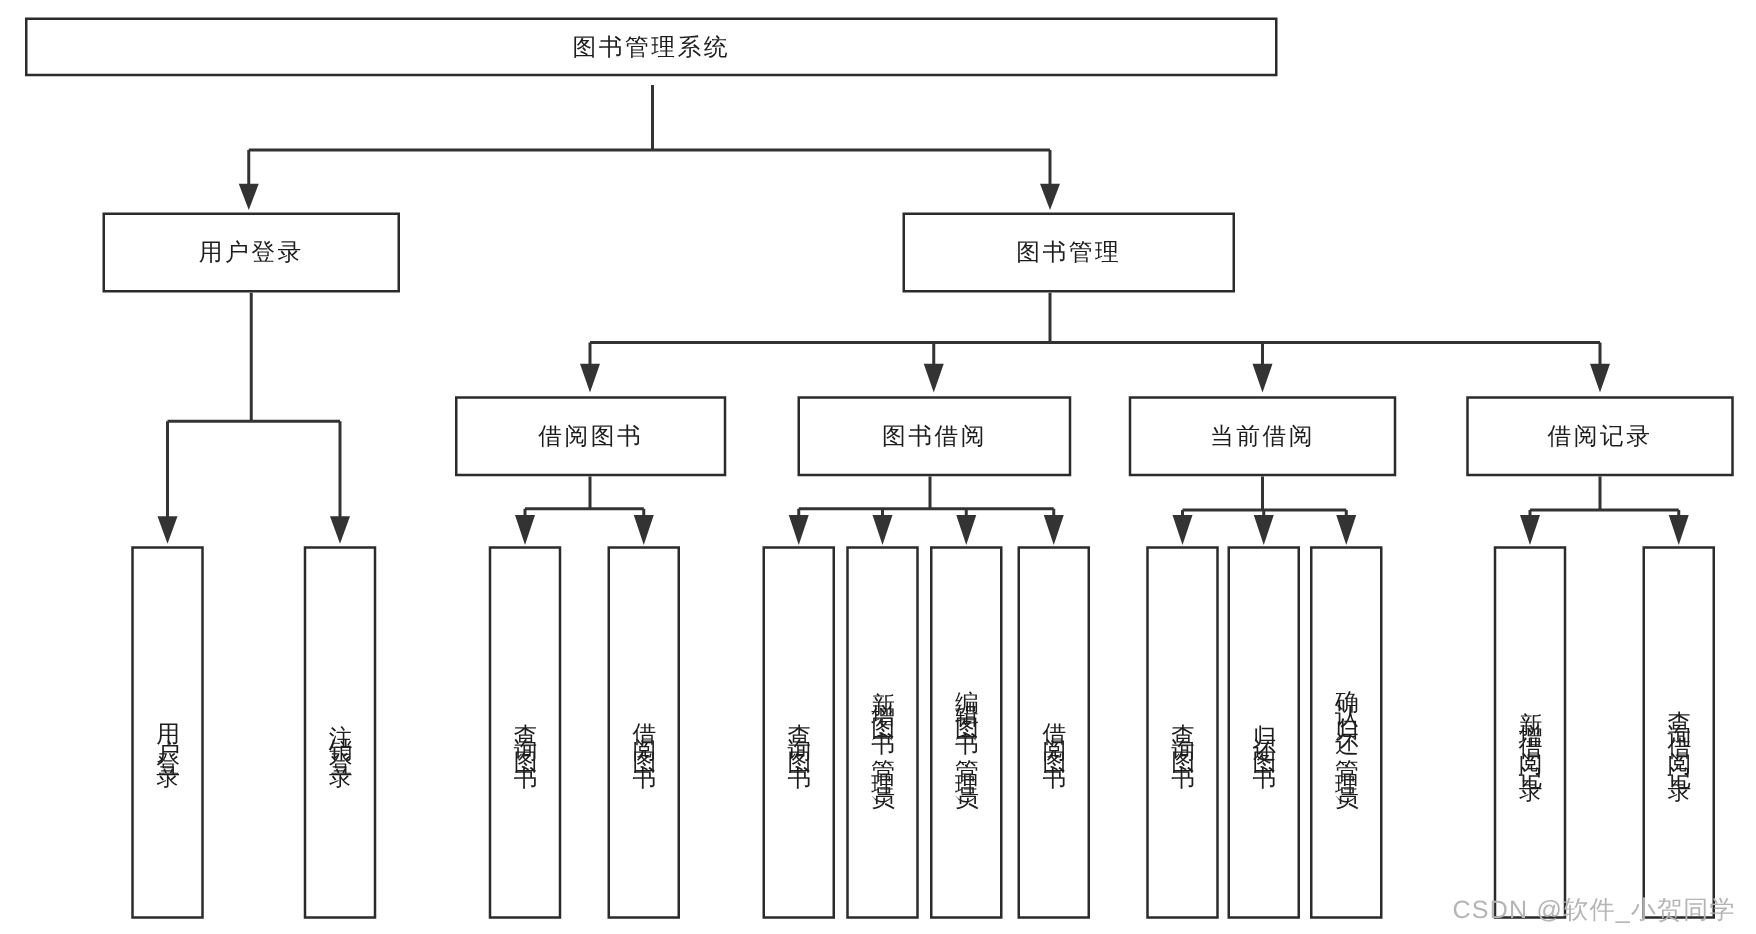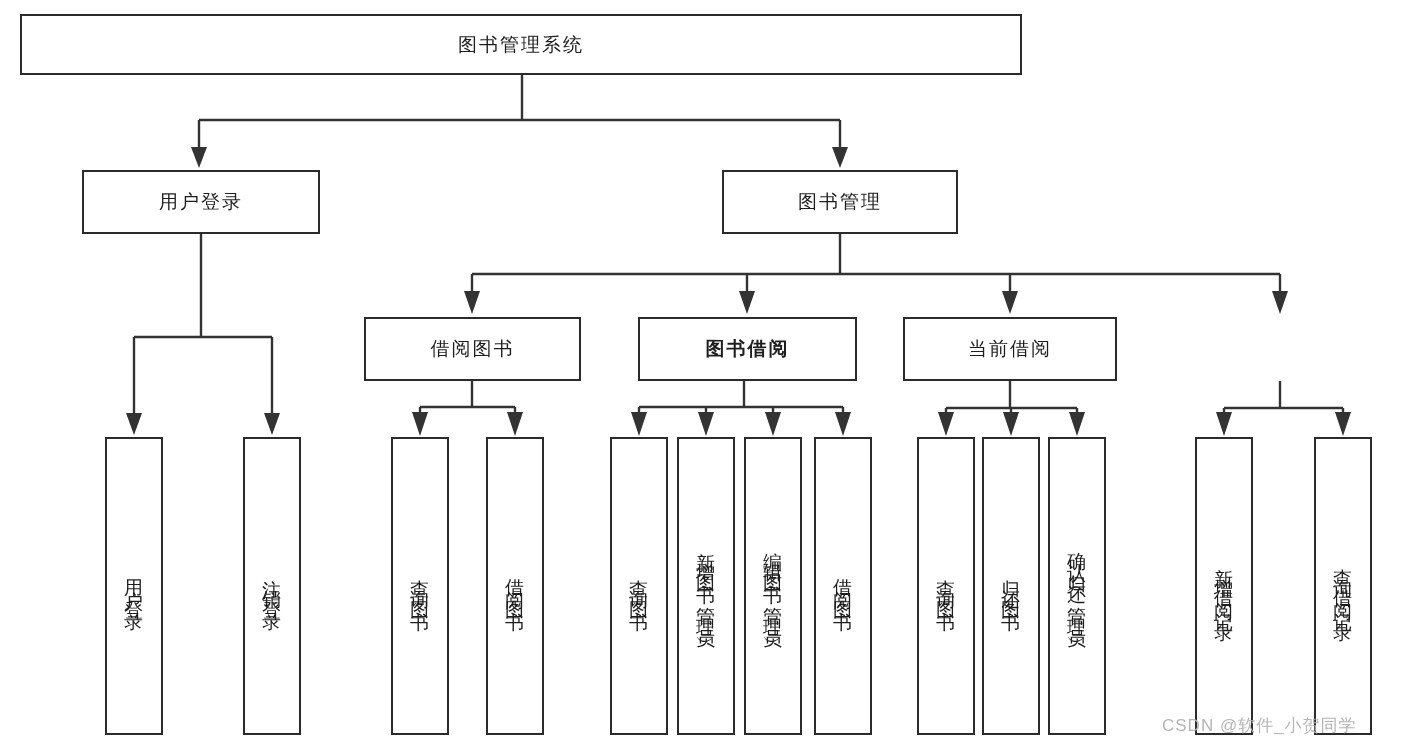--- a/index.html
+++ b/index.html
@@ -28,52 +28,52 @@
     display:flex;align-items:center;justify-content:center;
     box-sizing:border-box;
     z-index:2;
   }
   .node .lbl{
     font-size:19px;
     letter-spacing:2px;
     color:var(--text);
     white-space:nowrap;
   }
-  .hnode{height:61px;}
+  .hnode{height:47px;}
   .l2,.l3{height:64px;}
   .vnode{
     width:58px;height:298px;top:437px;
   }
   .vnode .lbl{
     writing-mode:vertical-rl;
     letter-spacing:11px;
     font-size:19px;
     line-height:1;
     white-space:nowrap;
   }
   
   #n-root{left:20px;top:14px;width:1002px;}
   #n-user-login{left:82px;top:170px;width:238px;}
-  #n-book-mgmt{left:722px;top:170px;width:236px;}
+  #n-book-mgmt{left:722px;top:170px;width:266px;}
   #n-new-book{left:364px;top:317px;width:217px;}
-  #n-book-borrow{left:638px;top:317px;width:219px;font-weight:bold;}
+  #n-book-borrow{left:638px;top:317px;width:219px;}
   #n-current-borrow{left:903px;top:317px;width:214px;font-family:Liberation Mono, monospace;}
   #n-borrow-records{left:1173px;top:317px;width:214px;}
   #lf-1{left:105px;}  #lf-2{left:243px;}
   #lf-3{left:391px;}  #lf-4{left:486px;}
   #lf-5{left:610px;}  #lf-6{left:677px;}
   #lf-7{left:744px;}  #lf-8{left:814px;}
   #lf-9{left:917px;}  #lf-10{left:982px;}
   #lf-11{left:1048px;}
   #lf-12{left:1195px;} #lf-13{left:1314px;}
   .watermark{
     position:absolute;
     left:1162px;top:714px;
     z-index:5;
-    font-size:17px;
+    font-size:20px;
     color:var(--watermark);
     letter-spacing:1px;
     white-space:nowrap;
   }
 </style>
 </head>
 <body>
 
 <div class="stage">
 
@@ -166,20 +166,23 @@
 
   <div class="node l3" id="n-new-book">
     <span class="lbl">借阅图书</span>
   </div>
   <div class="node l3" id="n-book-borrow">
     <span class="lbl">图书借阅</span>
   </div>
   <div class="node l3" id="n-current-borrow">
     <span class="lbl">当前借阅</span>
   </div>
+  <div class="node l3" id="n-borrow-records">
+    <span class="lbl">借阅记录</span>
+  </div>
 
   <div class="node vnode" id="lf-1">
     <span class="lbl">用户登录</span>
   </div>
   <div class="node vnode" id="lf-2">
     <span class="lbl">注销登录</span>
   </div>
   <div class="node vnode" id="lf-3">
     <span class="lbl">查询图书</span>
   </div>

